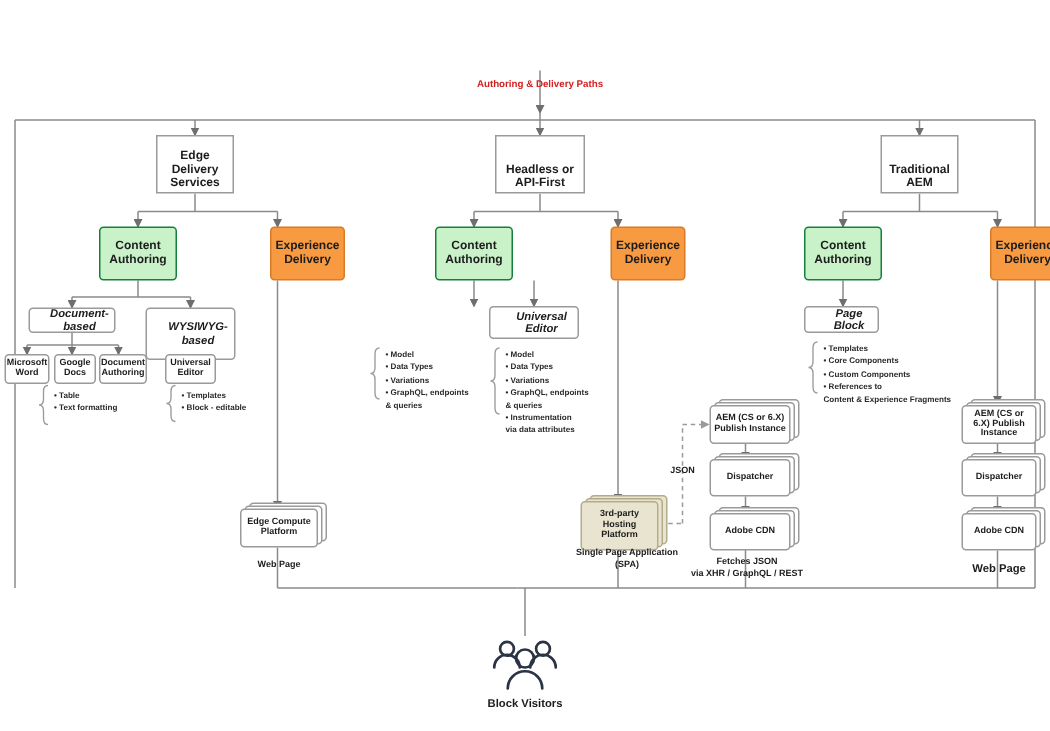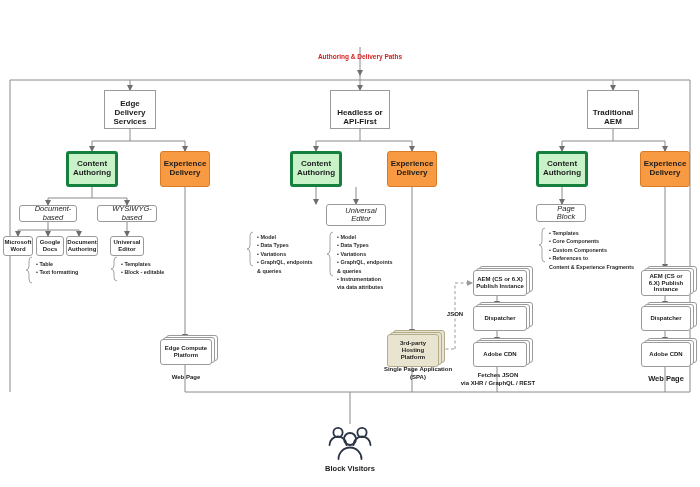--- a/index.html
+++ b/index.html
@@ -21,23 +21,23 @@
     font-size:7px;font-weight:bold;color:#1c1c1c;
     padding:1px 2px;
   }
   .node .lbl{white-space:pre-line;}
 
   .root{
     background:#cfe0f5;border:1px solid #7f9fc4;border-radius:4px;
     font-size:11px;
   }
   .branch{font-size:8px;border-radius:0;align-items:flex-end;}
-  .green{background:#c9f2c9;border:3px solid #15803d;font-size:8px;}
-  .orange{background:#f79a41;border:1px solid #d87b24;font-size:8px;}
-  .italic{font-style:italic;font-weight:normal;font-size:7.5px;padding-left:12px;}
+  .green{background:#c9f2c9;border:1px solid #15803d;font-size:8px;}
+  .orange{background:#f79a41;border:1px solid #d87b24;font-size:8px;margin-left:20px;}
+  .italic{font-style:italic;font-weight:bold;font-size:7.5px;padding-left:12px;}
   .plain{font-weight:bold;font-size:6px;}
 
   
   .stack{position:absolute;}
   .stack .sh{
     position:absolute;box-sizing:border-box;
     background:#ffffff;border:1px solid #9a9a9a;border-radius:3px;
   }
   .stack .face{
     position:absolute;left:0;top:0;box-sizing:border-box;
@@ -210,21 +210,21 @@
 Authoring</span>
   </div>
   <div class="node orange" style="left:640px;top:151px;width:50px;height:36px;">
     <span class="lbl">Experience
 Delivery</span>
   </div>
 
   <div class="node italic" style="left:19px;top:205px;width:58px;height:17px;">
     <span class="lbl">Document-based</span>
   </div>
-  <div class="node italic" style="left:97px;top:205px;width:60px;height:17px;">
+  <div class="node italic" style="left:97px;top:205px;width:60px;height:35px;">
     <span class="lbl">WYSIWYG-based</span>
   </div>
 
   <div class="node plain" style="left:3px;top:236px;width:30px;height:20px;">
     <span class="lbl">Microsoft
 Word</span>
   </div>
   <div class="node plain" style="left:36px;top:236px;width:28px;height:20px;">
     <span class="lbl">Google
 Docs</span>

